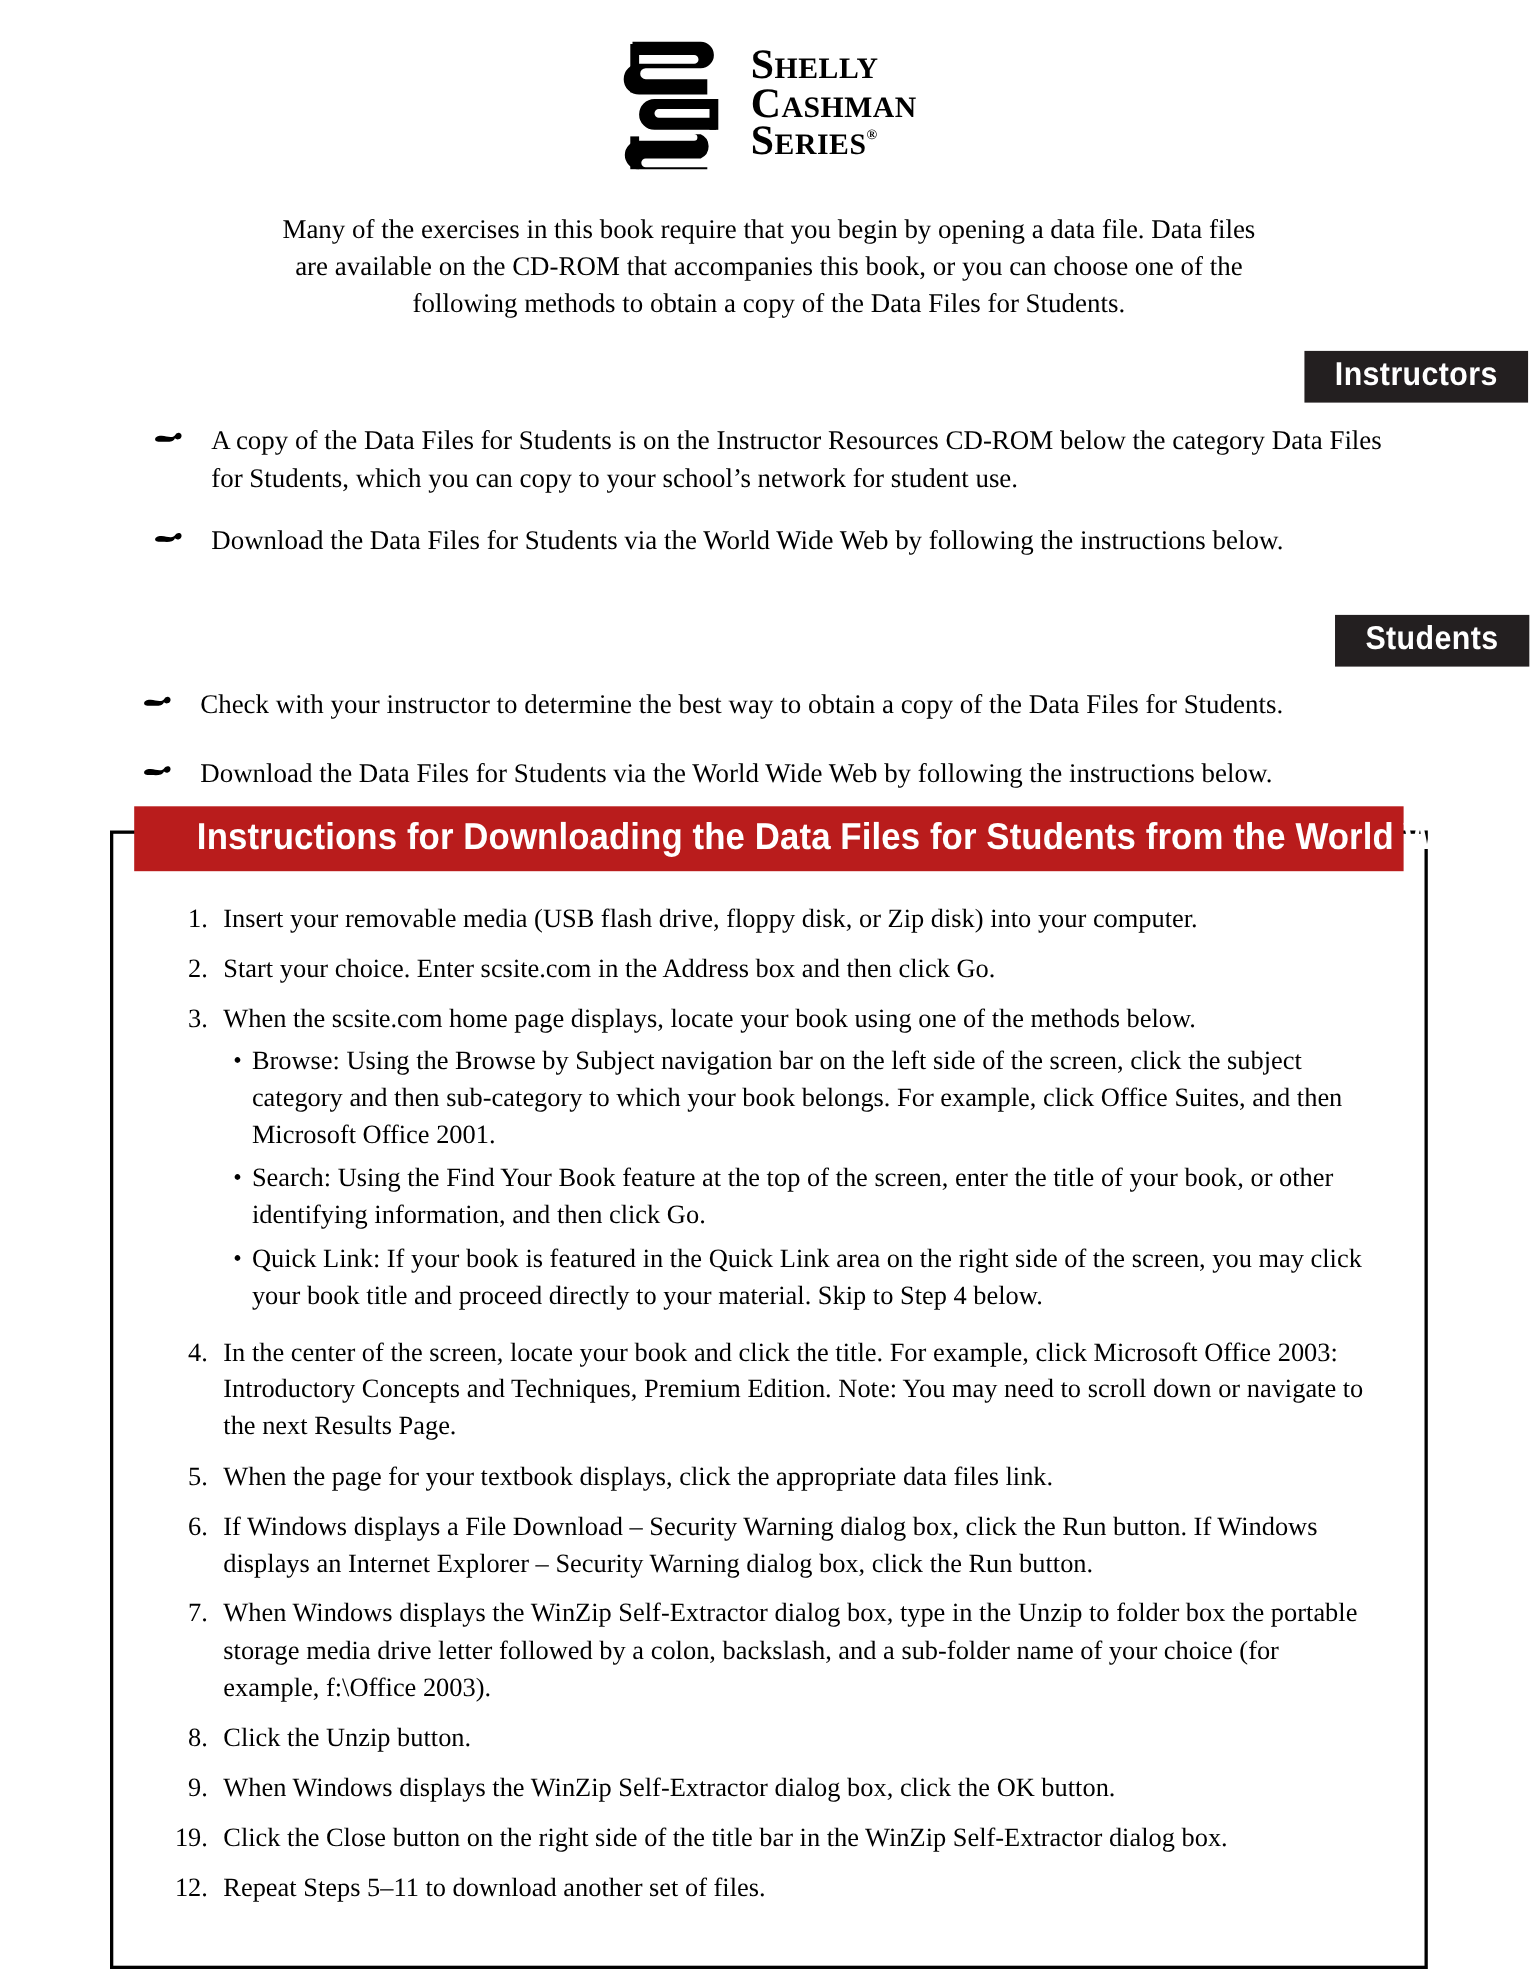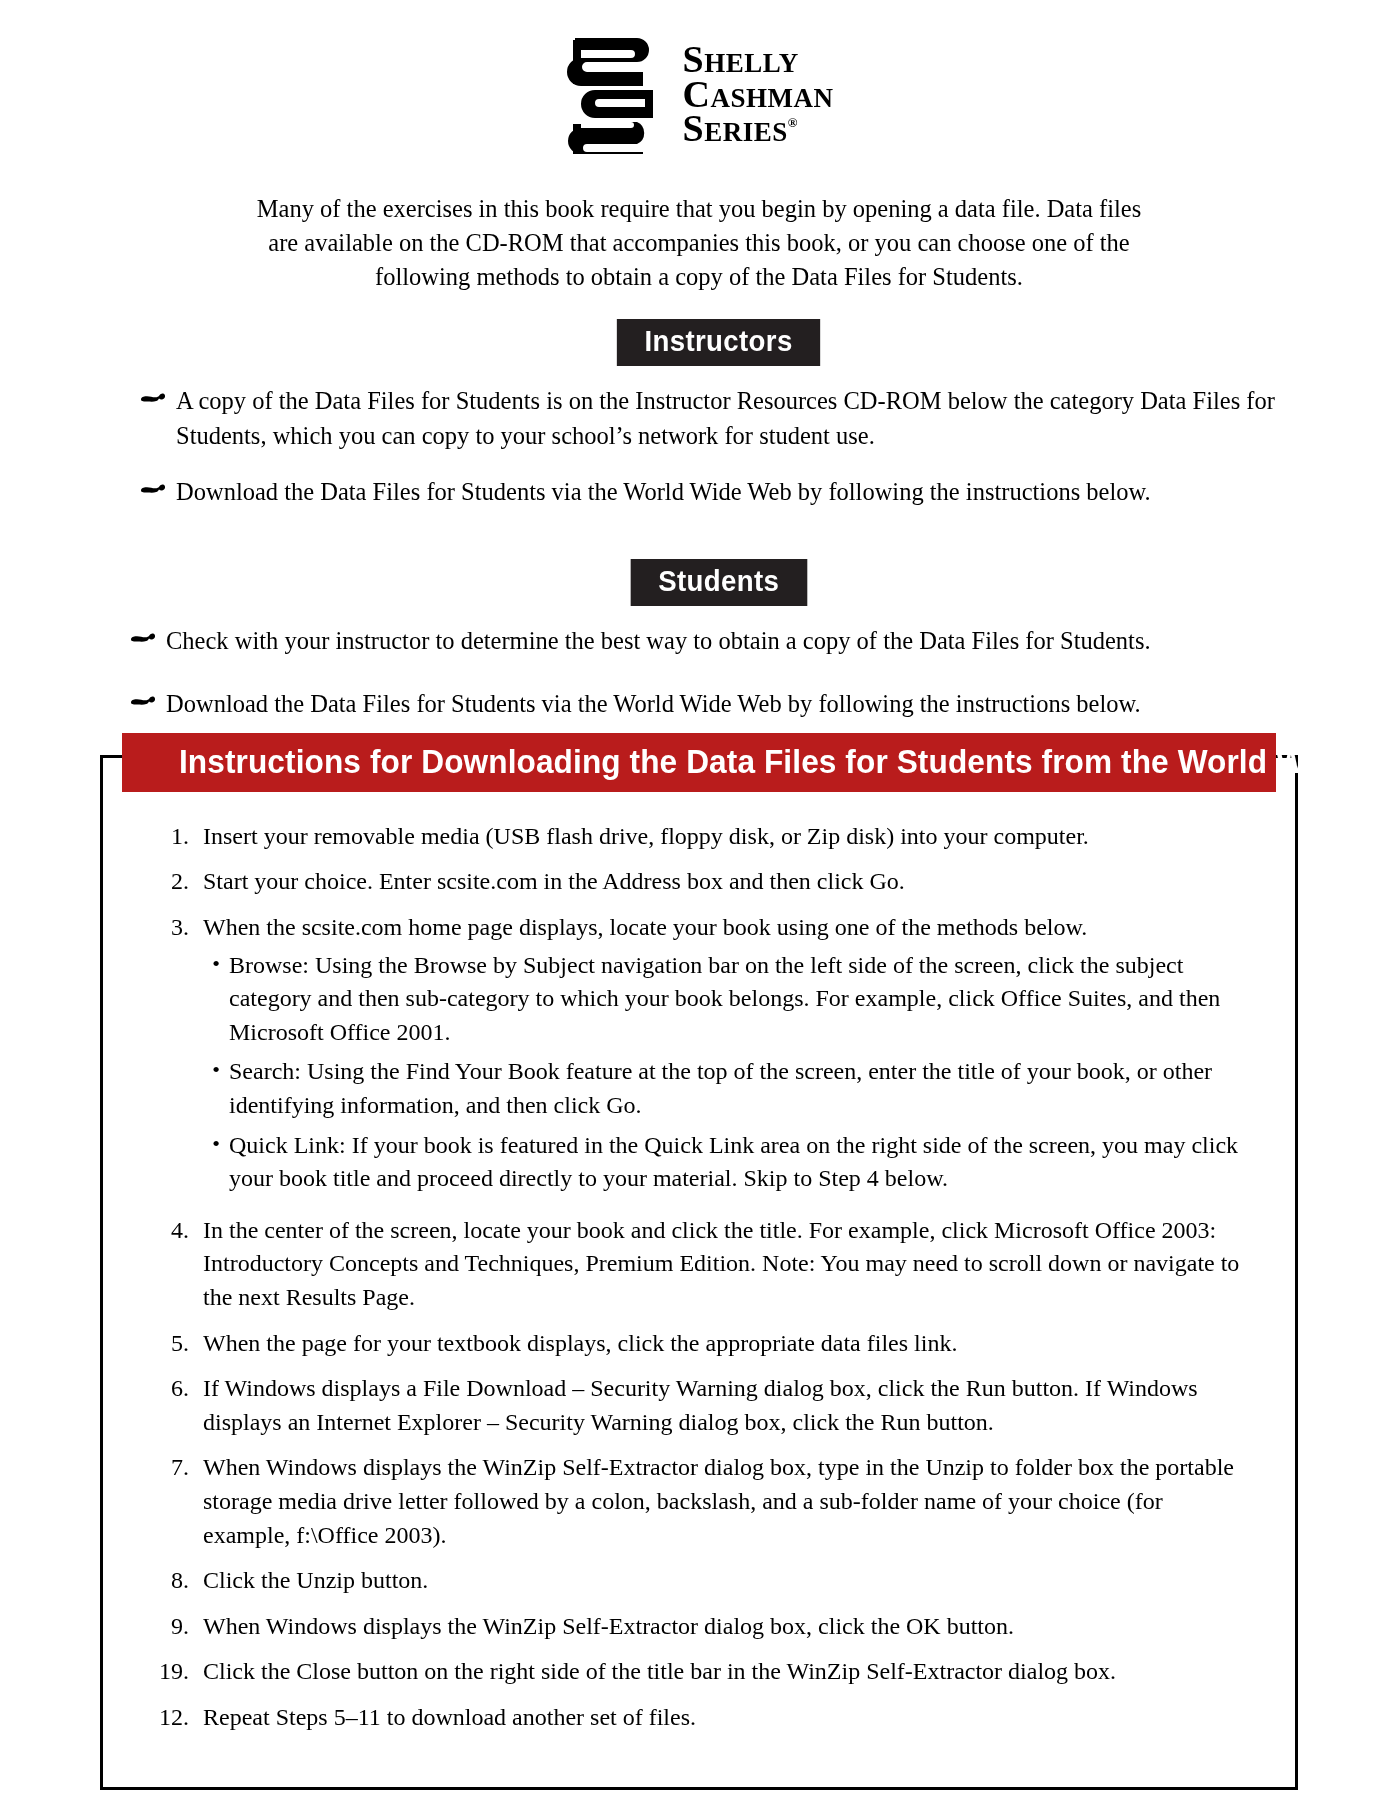--- a/index.html
+++ b/index.html
@@ -64,21 +64,21 @@
     margin: 38px auto 0 auto;
     width: 900px;
     text-align: center;
     font-size: 24.5px;
     line-height: 1.38;
   }
 
   
   .banner-row {
     display: flex;
-    justify-content: center;
+    justify-content: flex-end;
     margin-left: 40px;
   }
   .banner {
     background: #231f20;
     color: #ffffff;
     font-family: "Liberation Sans", "DejaVu Sans", sans-serif;
     font-weight: bold;
     font-size: 30px;
     letter-spacing: 0.4px;
     padding: 5px 30px 8px 30px;
@@ -93,20 +93,21 @@
     margin: 18px 0 0 0;
     padding: 0;
     list-style: none;
   }
   .hand-item {
     display: flex;
     align-items: flex-start;
     font-size: 24.5px;
     line-height: 1.40;
     margin-bottom: 14px;
+    gap: 16px;
   }
   .hand-icon {
     flex: 0 0 auto;
     width: 34px;
     margin-top: 7px;
     margin-right: 2px;
   }
   .hand-icon svg { display: block; }
   .hand-text { flex: 1 1 auto; }
 

